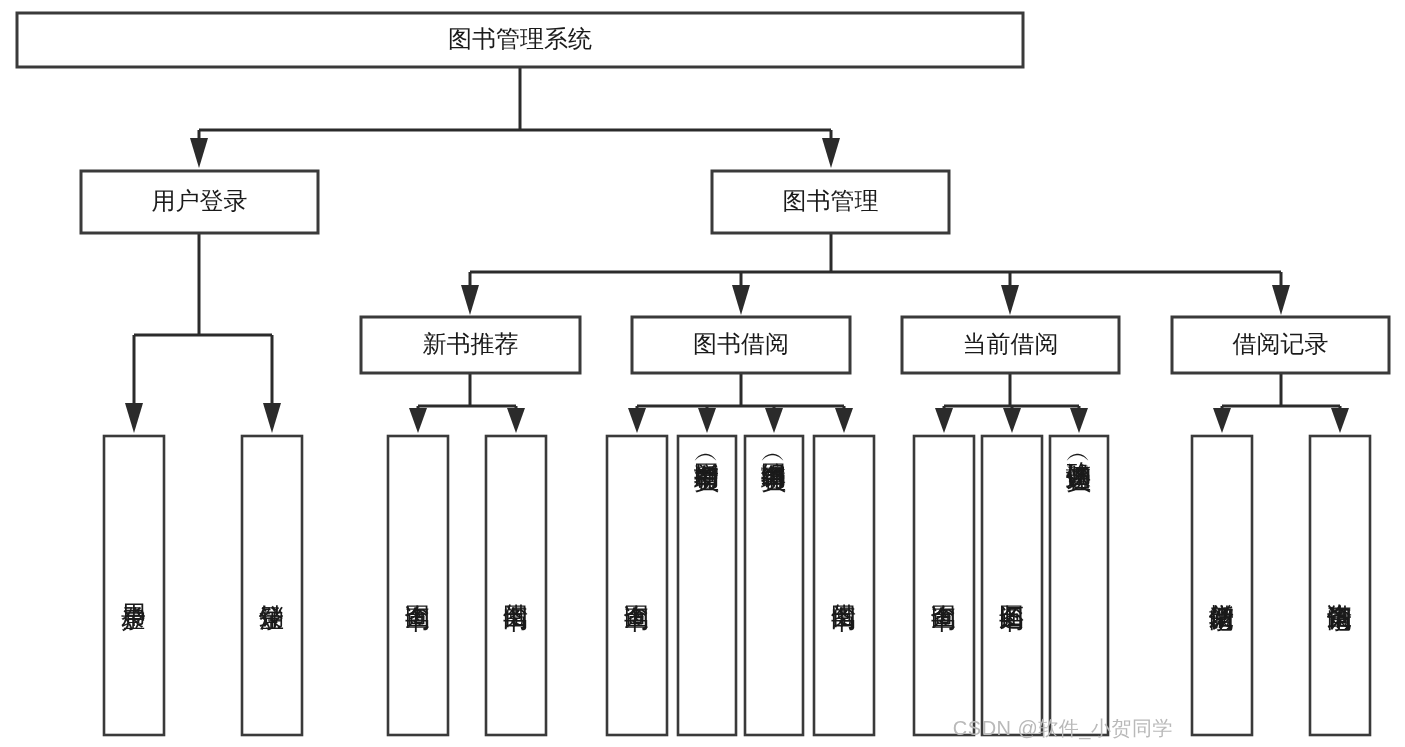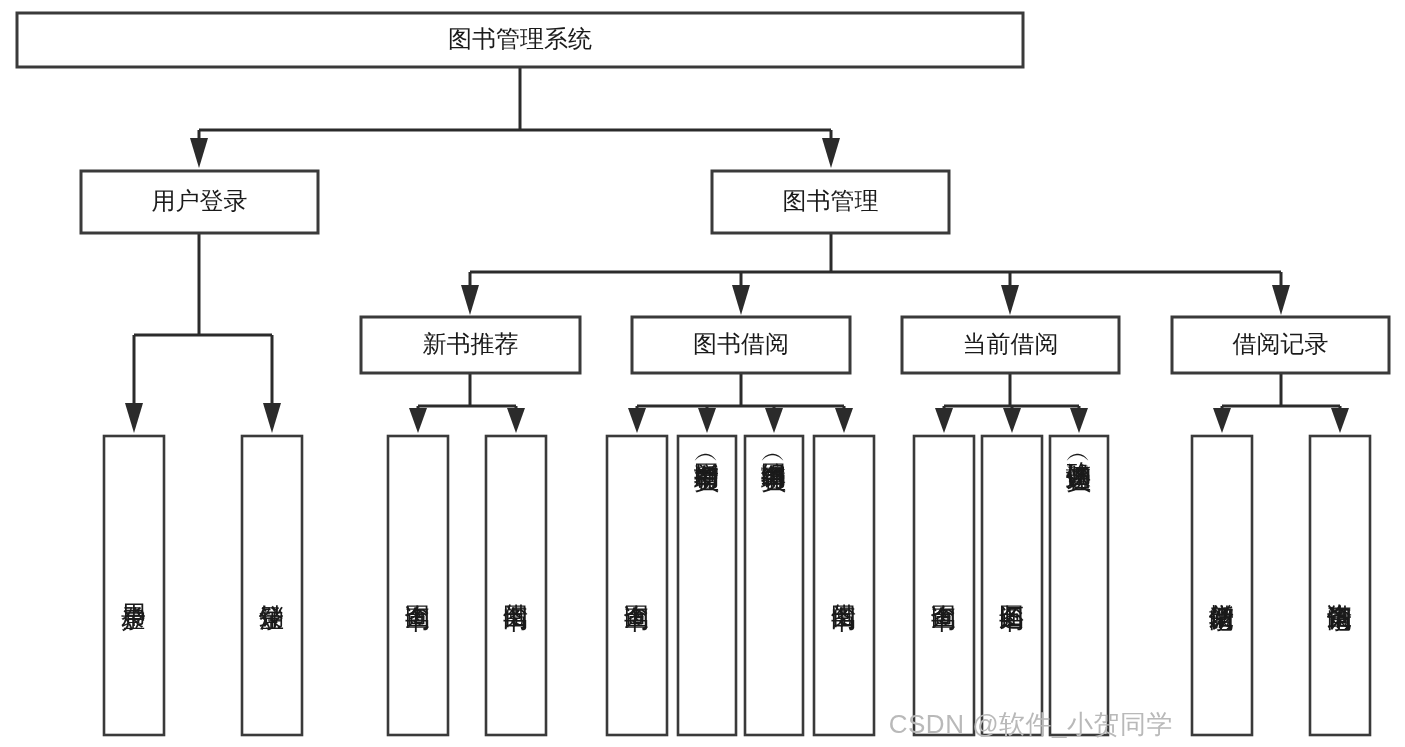--- a/index.html
+++ b/index.html
@@ -67,21 +67,21 @@
     color: #1a1a1a;
     letter-spacing: 1px;
     white-space: nowrap;
     text-align: center;
   }
   .watermark {
     position: absolute;
     right: 8px;
     bottom: 5px;
     font-family: "Liberation Sans", "DejaVu Sans", sans-serif;
-    font-size: 26px;
+    font-size: 20px;
     color: #b9b9b9;
     letter-spacing: 0.5px;
     user-select: none;
   }
 </style>
 </head>
 <body>
 
 <div id="diagram-root">
 

